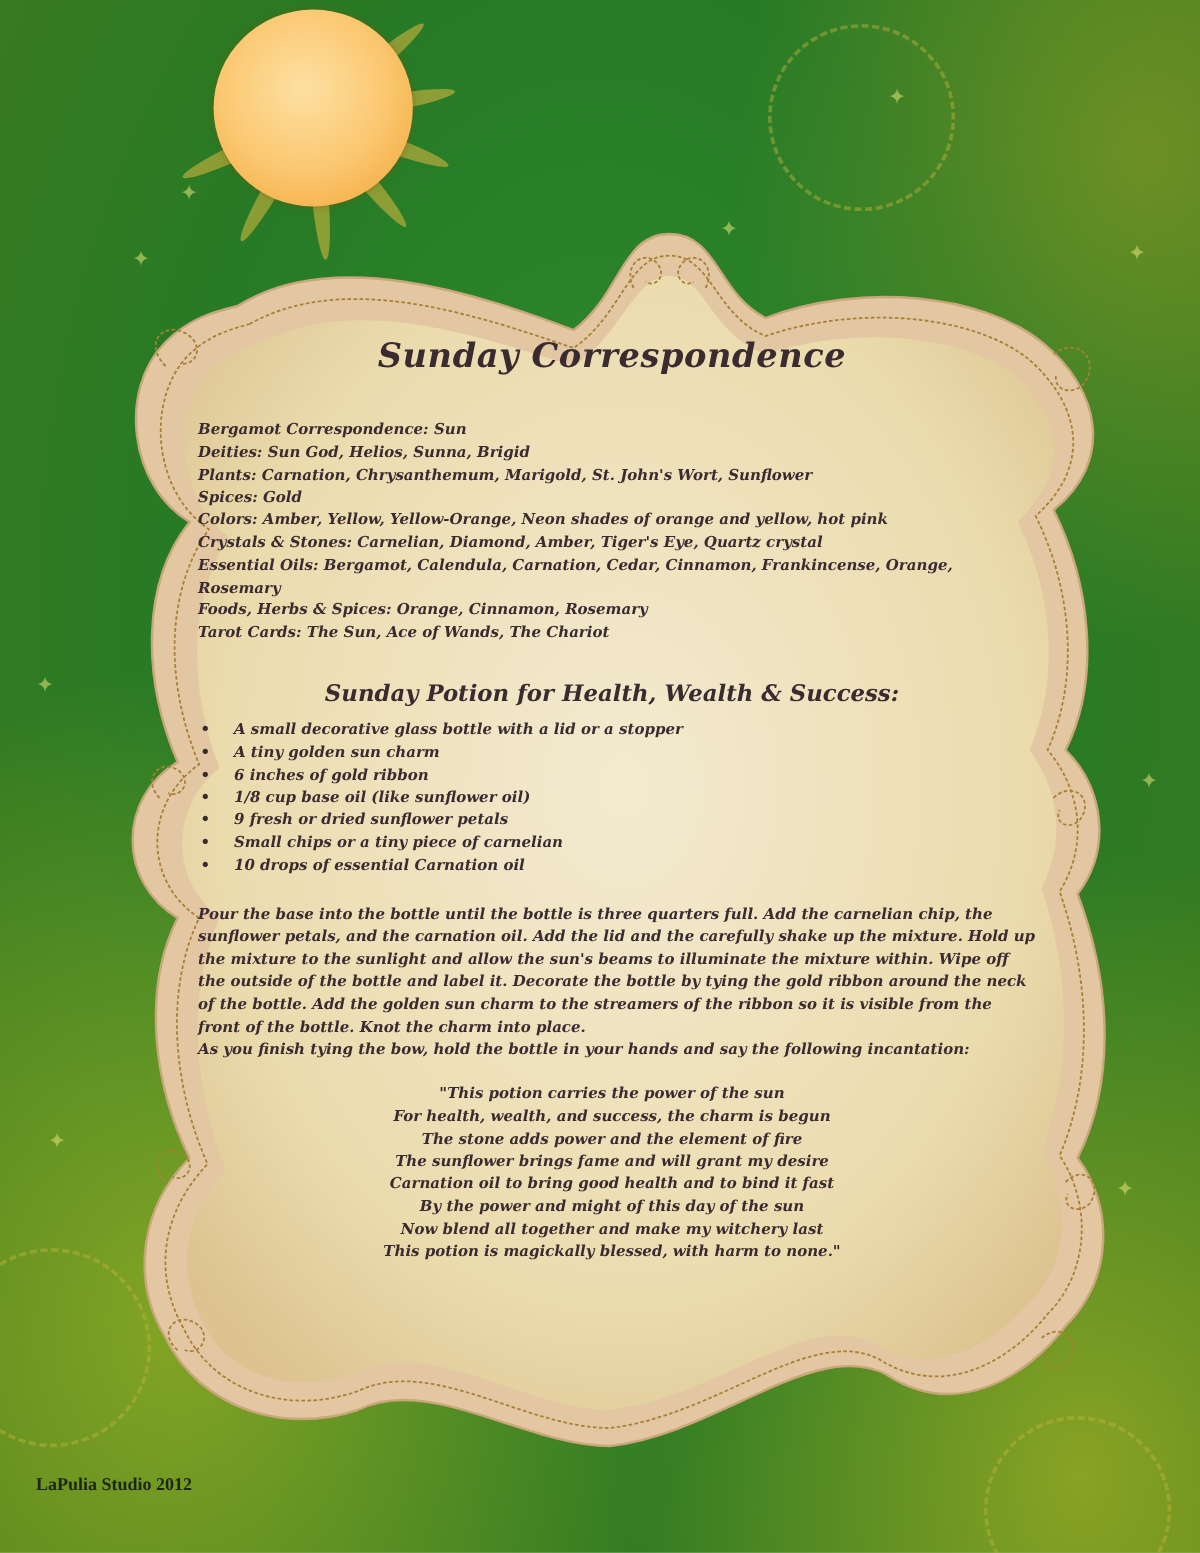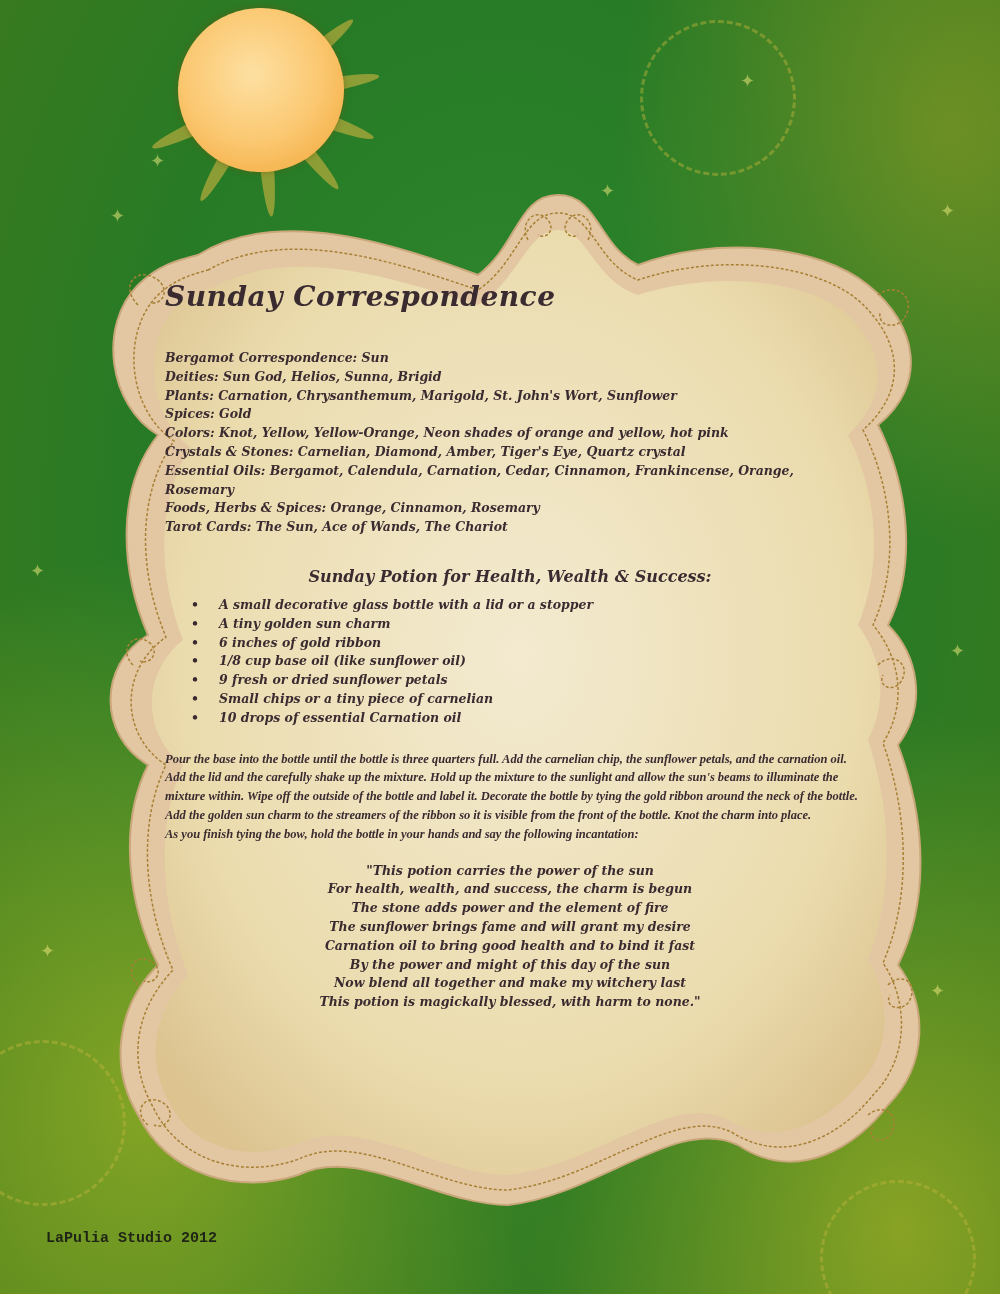--- a/index.html
+++ b/index.html
@@ -21,29 +21,29 @@
   }
   .sun-ray { position: absolute; width: 120px; height: 14px; background: rgba(175,170,60,0.75); border-radius: 50%; transform-origin: 0 50%; }
   .parchment {
     position: absolute; left: 78px; top: 185px; width: 854px; height: 1040px;
   }
   .parchment svg { position: absolute; left: 0; top: 0; }
   .content {
     position: absolute; left: 165px; top: 280px; width: 690px;
     color: #3a2b30; font-family: "DejaVu Serif", serif; font-weight: bold; font-style: italic;
   }
-  .title { font-size: 28px; margin: 0 0 36px 0; letter-spacing: 0.5px; }
+  .title { text-align: center; font-size: 28px; margin: 0 0 36px 0; letter-spacing: 0.5px; }
   .corr { font-size: 12.5px; line-height: 18.8px; margin: 0; }
-  .subtitle { text-align: center; font-size: 16px; margin: 30px 0 10px 0; }
+  .subtitle { text-align: center; font-size: 19px; margin: 30px 0 10px 0; }
   ul.items { margin: 0; padding: 0 0 0 30px; font-size: 12.5px; line-height: 18.8px; list-style: none; }
-  ul.items li { position: relative; margin-left: 24px; }
+  ul.items li { position: relative; }
   ul.items li::before { content: "•"; position: absolute; left: -28px; font-style: normal; }
-  .instructions { font-size: 12.5px; line-height: 18.8px; margin: 22px 0 18px 0; width: 700px; font-family: Liberation Serif, serif; }
+  .instructions { font-size: 12.5px; line-height: 18.8px; margin: 22px 0 18px 0; width: 700px; }
   .poem { text-align: center; font-size: 12.5px; line-height: 18.8px; }
-  .signature { position: absolute; left: 46px; top: 1230px; font-family: Liberation Mono, monospace; font-weight: bold; font-size: 15px; color: #1e2416; }
+  .signature { position: absolute; left: 30px; top: 1230px; font-family: Liberation Serif, serif; font-weight: bold; font-size: 15px; color: #1e2416; }
 </style>
 </head>
 <body>
 
 <div class="sunray-bg" style="left:640px;top:20px;width:150px;height:150px;"></div>
 <div class="sunray-bg" style="left:-40px;top:1040px;width:160px;height:160px;"></div>
 <div class="sunray-bg" style="left:820px;top:1180px;width:150px;height:150px;"></div>
 <span class="star" style="left:110px;top:205px;">✦</span>
 <span class="star" style="left:150px;top:150px;">✦</span>
 <span class="star" style="left:740px;top:70px;">✦</span>
@@ -115,21 +115,21 @@
 </div>
 
 <div class="content">
   <h1 class="title">Sunday Correspondence</h1>
 
   <div>
     <p class="corr"><span>Bergamot Correspondence:</span> <span>Sun</span></p>
     <p class="corr"><span>Deities:</span> <span>Sun God, Helios, Sunna, Brigid</span></p>
     <p class="corr"><span>Plants:</span> <span>Carnation, Chrysanthemum, Marigold, St. John's Wort, Sunflower</span></p>
     <p class="corr"><span>Spices:</span> <span>Gold</span></p>
-    <p class="corr"><span>Colors:</span> <span>Knot, Yellow, Yellow-Orange, Neon shades of orange and yellow, hot pink</span></p>
+    <p class="corr"><span>Colors:</span> <span>Amber, Yellow, Yellow-Orange, Neon shades of orange and yellow, hot pink</span></p>
     <p class="corr"><span>Crystals &amp; Stones:</span> <span>Carnelian, Diamond, Amber, Tiger's Eye, Quartz crystal</span></p>
     <p class="corr"><span>Essential Oils:</span> <span>Bergamot, Calendula, Carnation, Cedar, Cinnamon, Frankincense, Orange, Rosemary</span></p>
     <p class="corr"><span>Foods, Herbs &amp; Spices:</span> <span>Orange, Cinnamon, Rosemary</span></p>
     <p class="corr"><span>Tarot Cards:</span> <span>The Sun, Ace of Wands, The Chariot</span></p>
   </div>
 
   <h2 class="subtitle">Sunday Potion for Health, Wealth &amp; Success:</h2>
 
   <ul class="items">
     <li>A small decorative glass bottle with a lid or a stopper</li>

